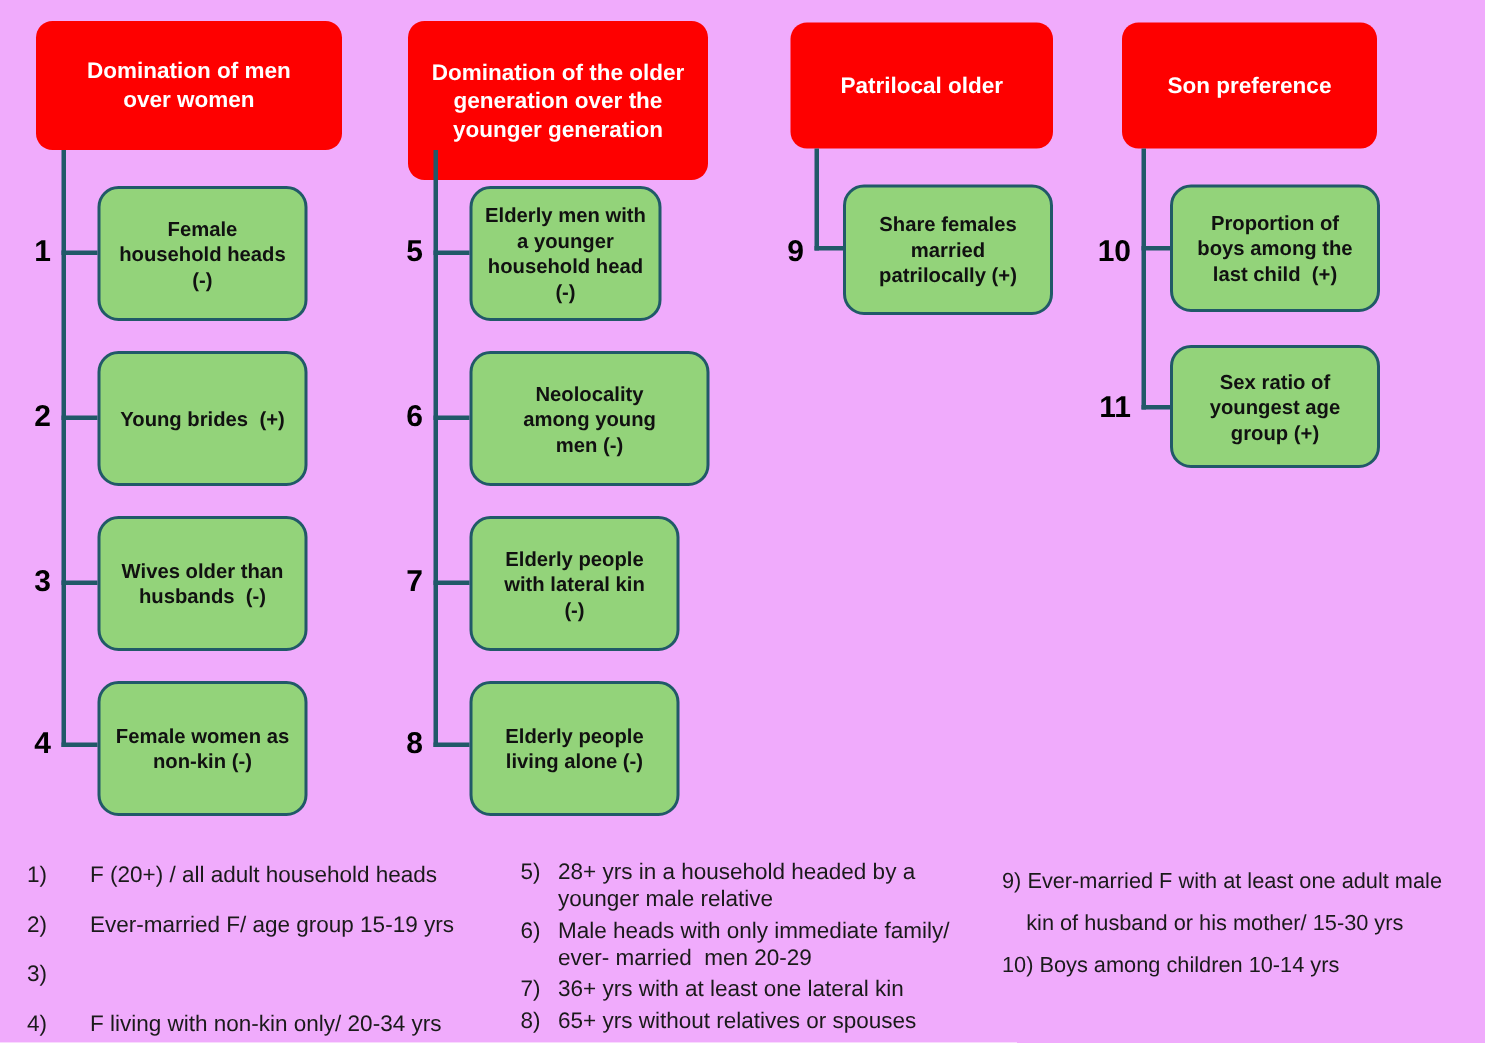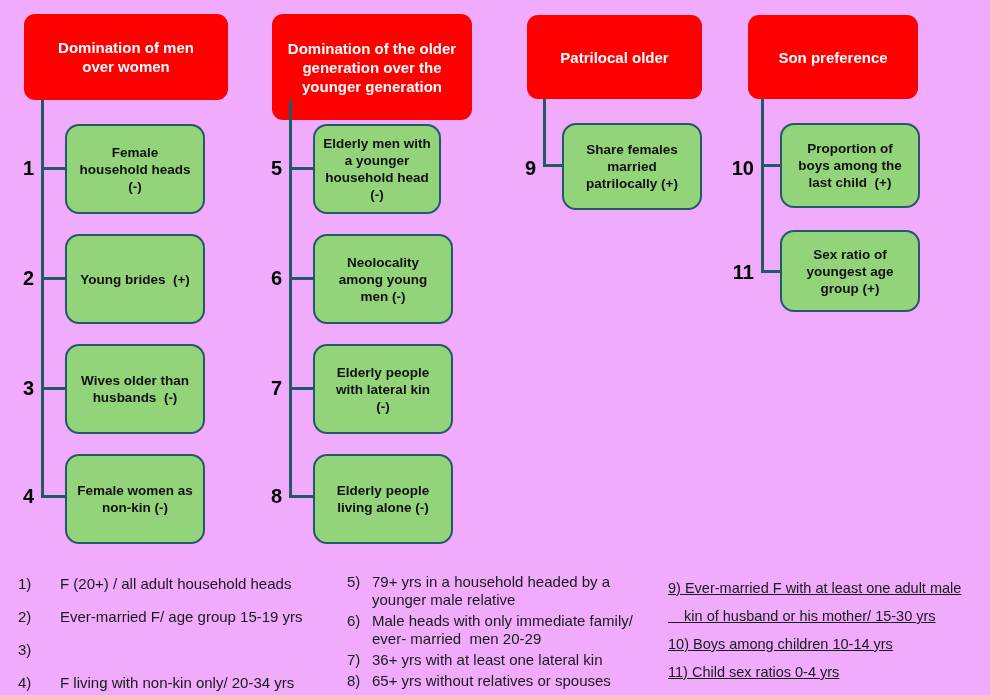--- a/index.html
+++ b/index.html
@@ -24,21 +24,21 @@
   .num{
     position:absolute;font-weight:bold;font-size:20px;line-height:26px;height:26px;
     text-align:right;color:#000000;
   }
   .fn{position:absolute;font-size:15px;color:#1a1a1a;}
   .fn1-item{position:relative;padding-left:42px;height:33px;line-height:20px;}
   .fn1-item .fn-num{position:absolute;left:0;top:0;}
   .fn2-item{position:relative;padding-left:25px;line-height:18px;margin-bottom:3px;}
   .fn2-item .fn-num{position:absolute;left:0;top:0;}
   .fn2-item .fn-text{white-space:pre;display:block;}
-  .fn3-item{white-space:pre;line-height:28px;font-size:14.5px;text-decoration:underline;}
+  .fn3-item{white-space:pre;line-height:28px;font-size:14.5px;}
 </style>
 </head>
 <body>
 
 <div class="canvas">
 
   <div class="hdr" style="left:24px;top:14px;width:204px;height:86px">
     <span>Domination of men
 over women</span>
   </div>
@@ -85,21 +85,21 @@
   <div class="num" style="left:254px;top:265px;width:28px">6</div>
   <div class="num" style="left:254px;top:375px;width:28px">7</div>
   <div class="num" style="left:254px;top:483px;width:28px">8</div>
 
   <div class="gbox" style="left:313px;top:124px;width:128px;height:90px">
     <span>Elderly men with
 a younger
 household head
 (-)</span>
   </div>
-  <div class="gbox" style="left:313px;top:234px;width:140px;height:90px">
+  <div class="gbox" style="left:313px;top:234px;width:160px;height:90px">
     <span>Neolocality
 among young
 men (-)</span>
   </div>
   <div class="gbox" style="left:313px;top:344px;width:140px;height:90px">
     <span>Elderly people
 with lateral kin
 (-)</span>
   </div>
   <div class="gbox" style="left:313px;top:454px;width:140px;height:90px">
@@ -156,21 +156,21 @@
     </div>
     <div class="fn1-item">
       <span class="fn-num">4)</span>
       <span class="fn-text">F living with non-kin only/ 20-34 yrs</span>
     </div>
   </div>
 
   <div class="fn" style="left:347px;top:573px;width:315px">
     <div class="fn2-item">
       <span class="fn-num">5)</span>
-      <span class="fn-text">79+ yrs in a household headed by a
+      <span class="fn-text">28+ yrs in a household headed by a
 younger male relative</span>
     </div>
     <div class="fn2-item">
       <span class="fn-num">6)</span>
       <span class="fn-text">Male heads with only immediate family/
 ever- married  men 20-29</span>
     </div>
     <div class="fn2-item">
       <span class="fn-num">7)</span>
       <span class="fn-text">36+ yrs with at least one lateral kin</span>
@@ -178,16 +178,15 @@
     <div class="fn2-item">
       <span class="fn-num">8)</span>
       <span class="fn-text">65+ yrs without relatives or spouses</span>
     </div>
   </div>
 
   <div class="fn" style="left:668px;top:574px;width:322px">
     <div class="fn3-item">9) Ever-married F with at least one adult male
     kin of husband or his mother/ 15-30 yrs</div>
     <div class="fn3-item">10) Boys among children 10-14 yrs</div>
-    <div class="fn3-item">11) Child sex ratios 0-4 yrs</div>
   </div>
 
 </div>
 
 </body></html>

